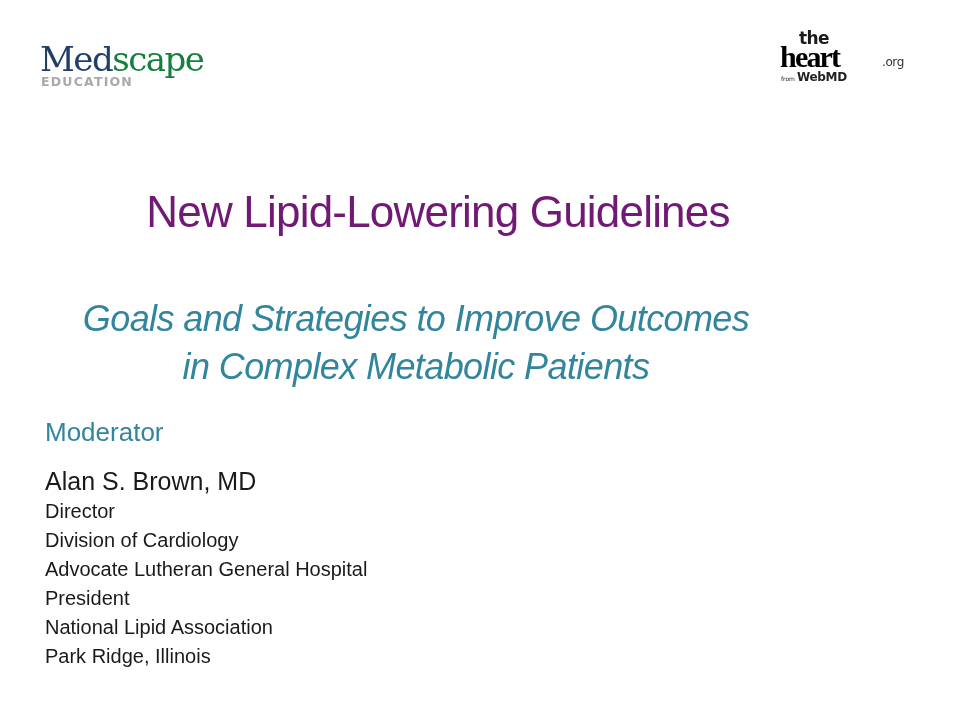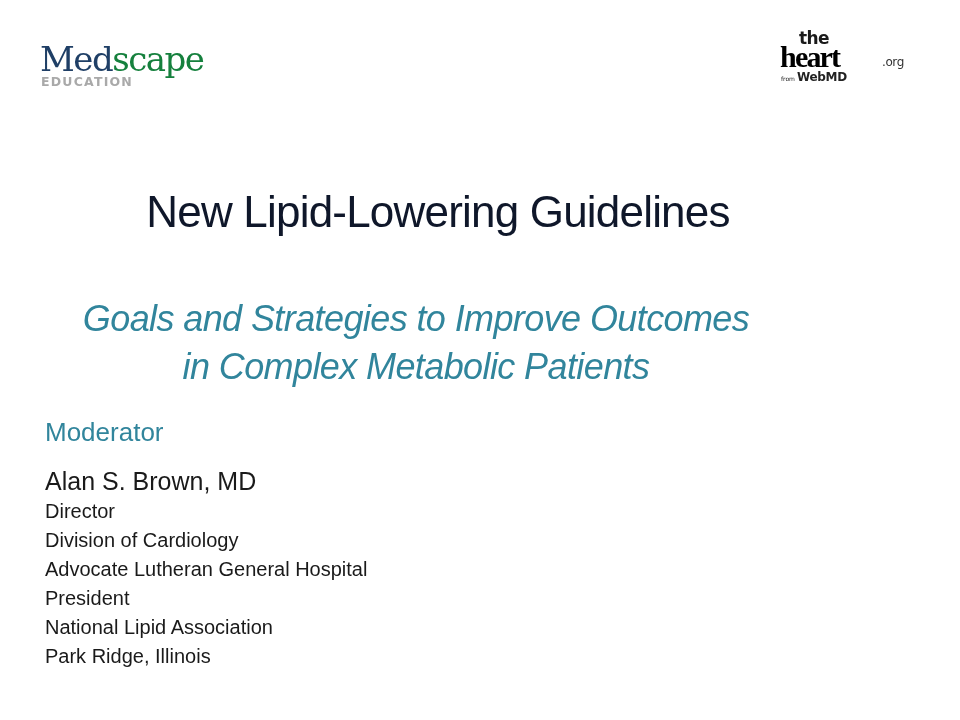--- a/index.html
+++ b/index.html
@@ -111,21 +111,21 @@
     
     .title {
       position: absolute;
       left: 0;
       top: 186px;
       width: 876px;
       text-align: center;
       font-family: "Liberation Sans", sans-serif;
       font-size: 44px;
       line-height: 52px;
-      color: #0f172a;
+      color: #701a75;
       letter-spacing: -0.8px;
     }
     
     .subtitle {
       position: absolute;
       left: 0;
       top: 295px;
       width: 832px;
       text-align: center;
       font-family: "Liberation Sans", sans-serif;

